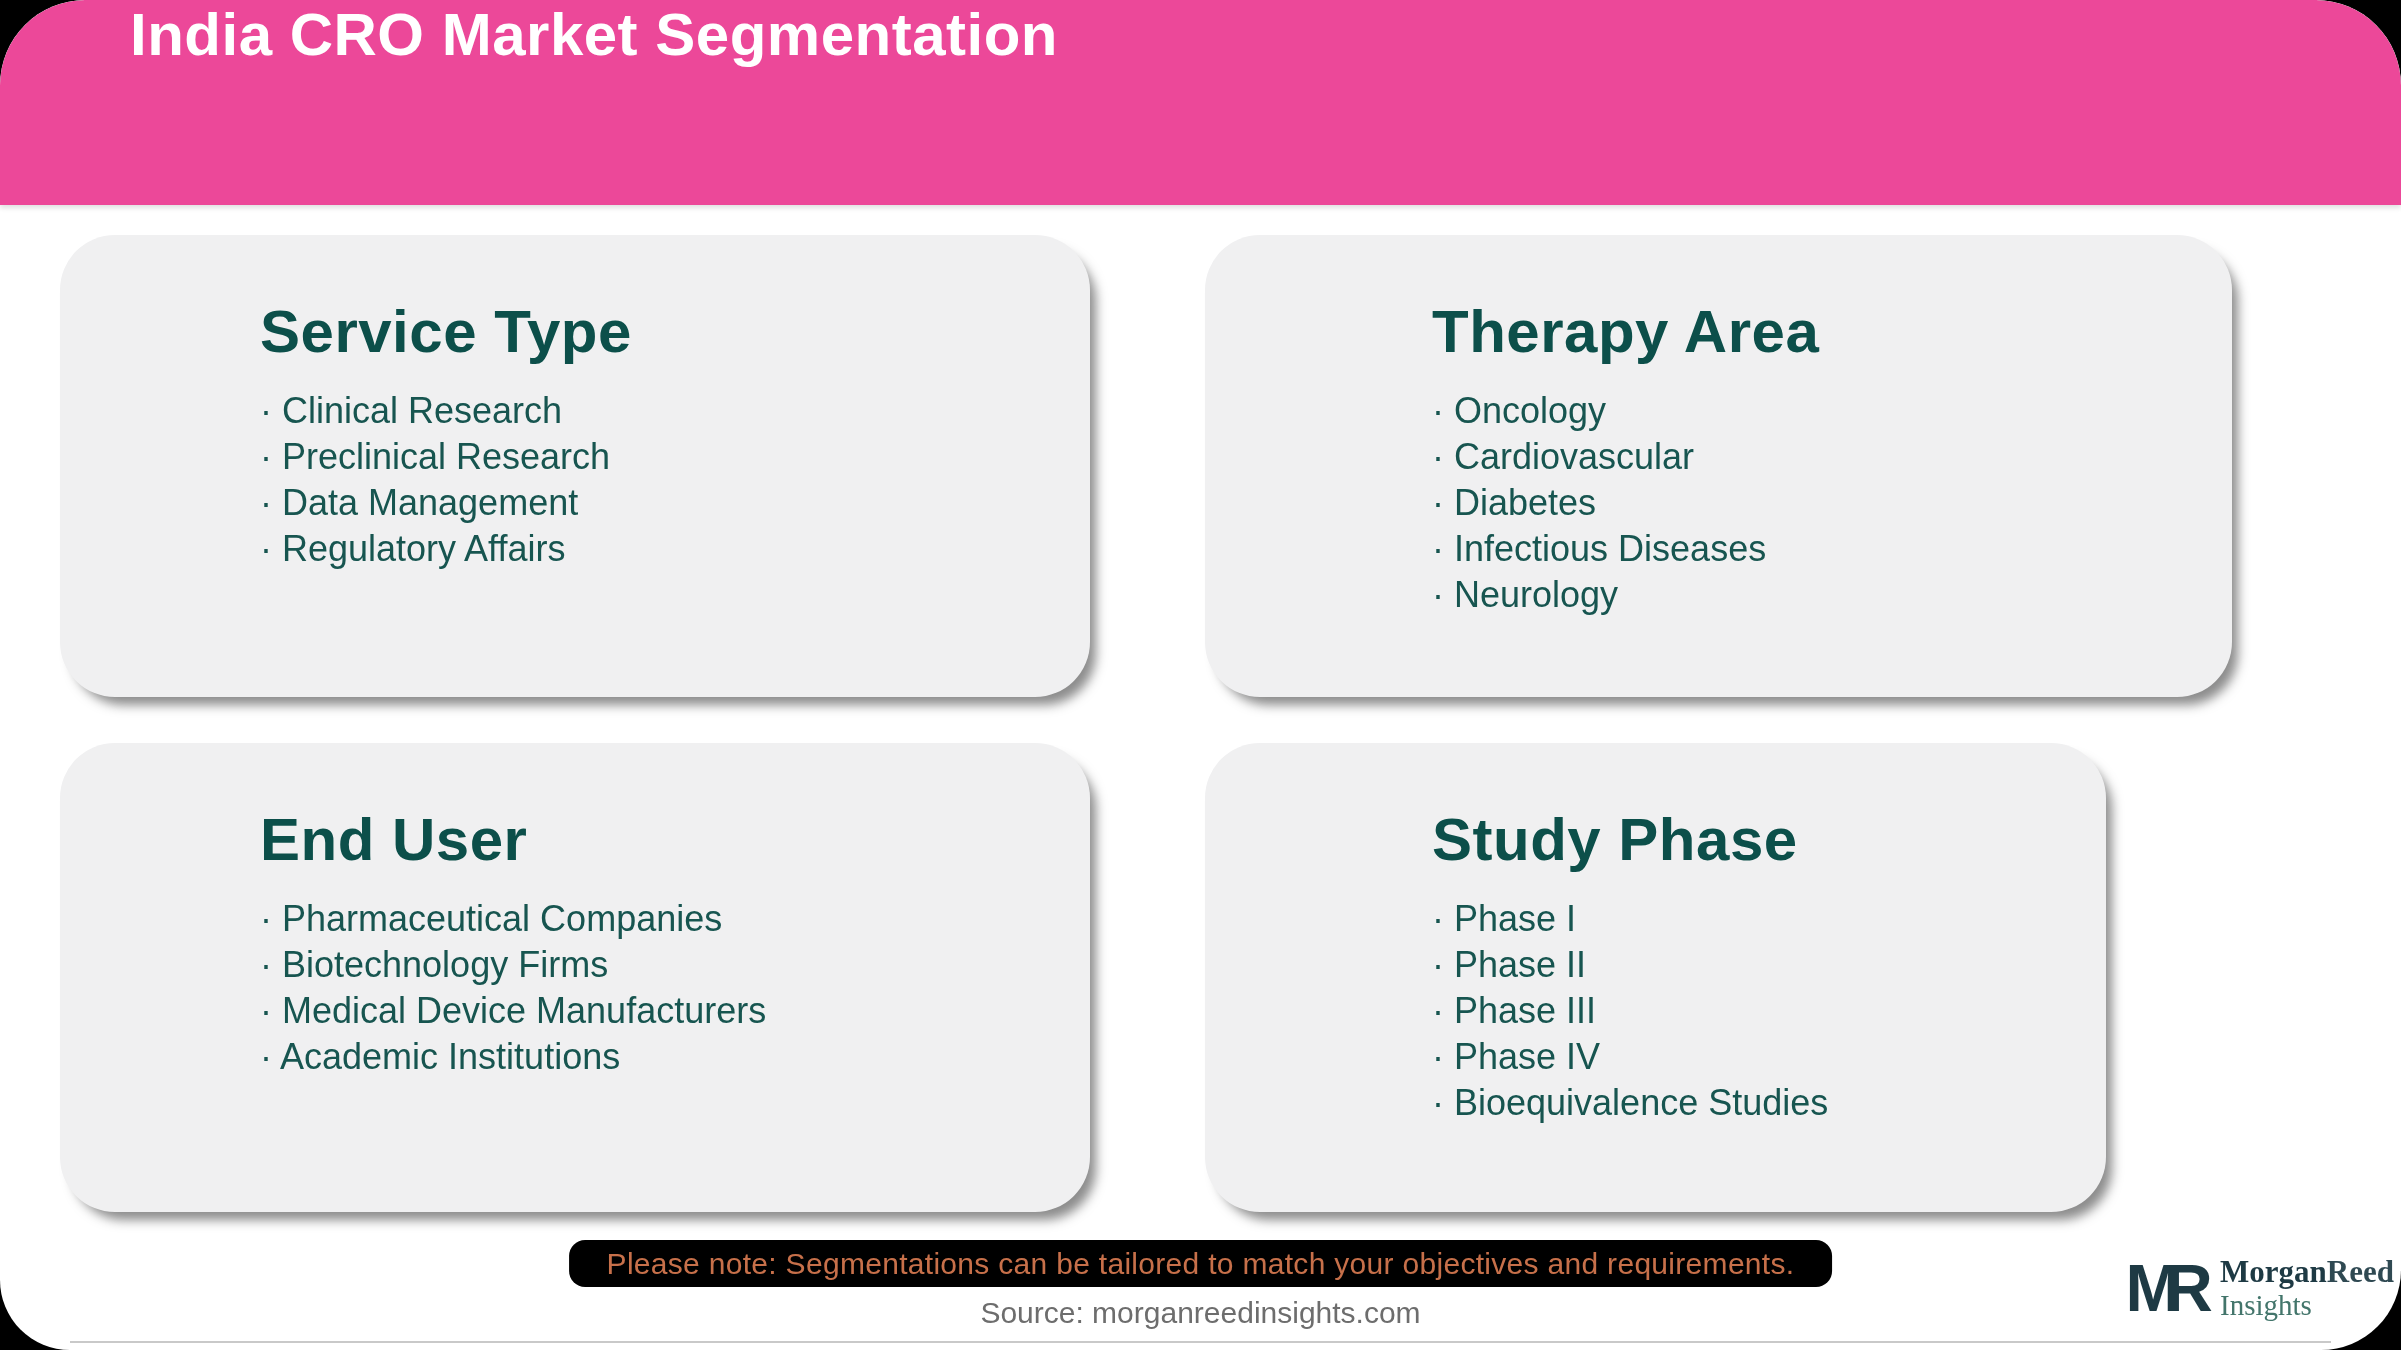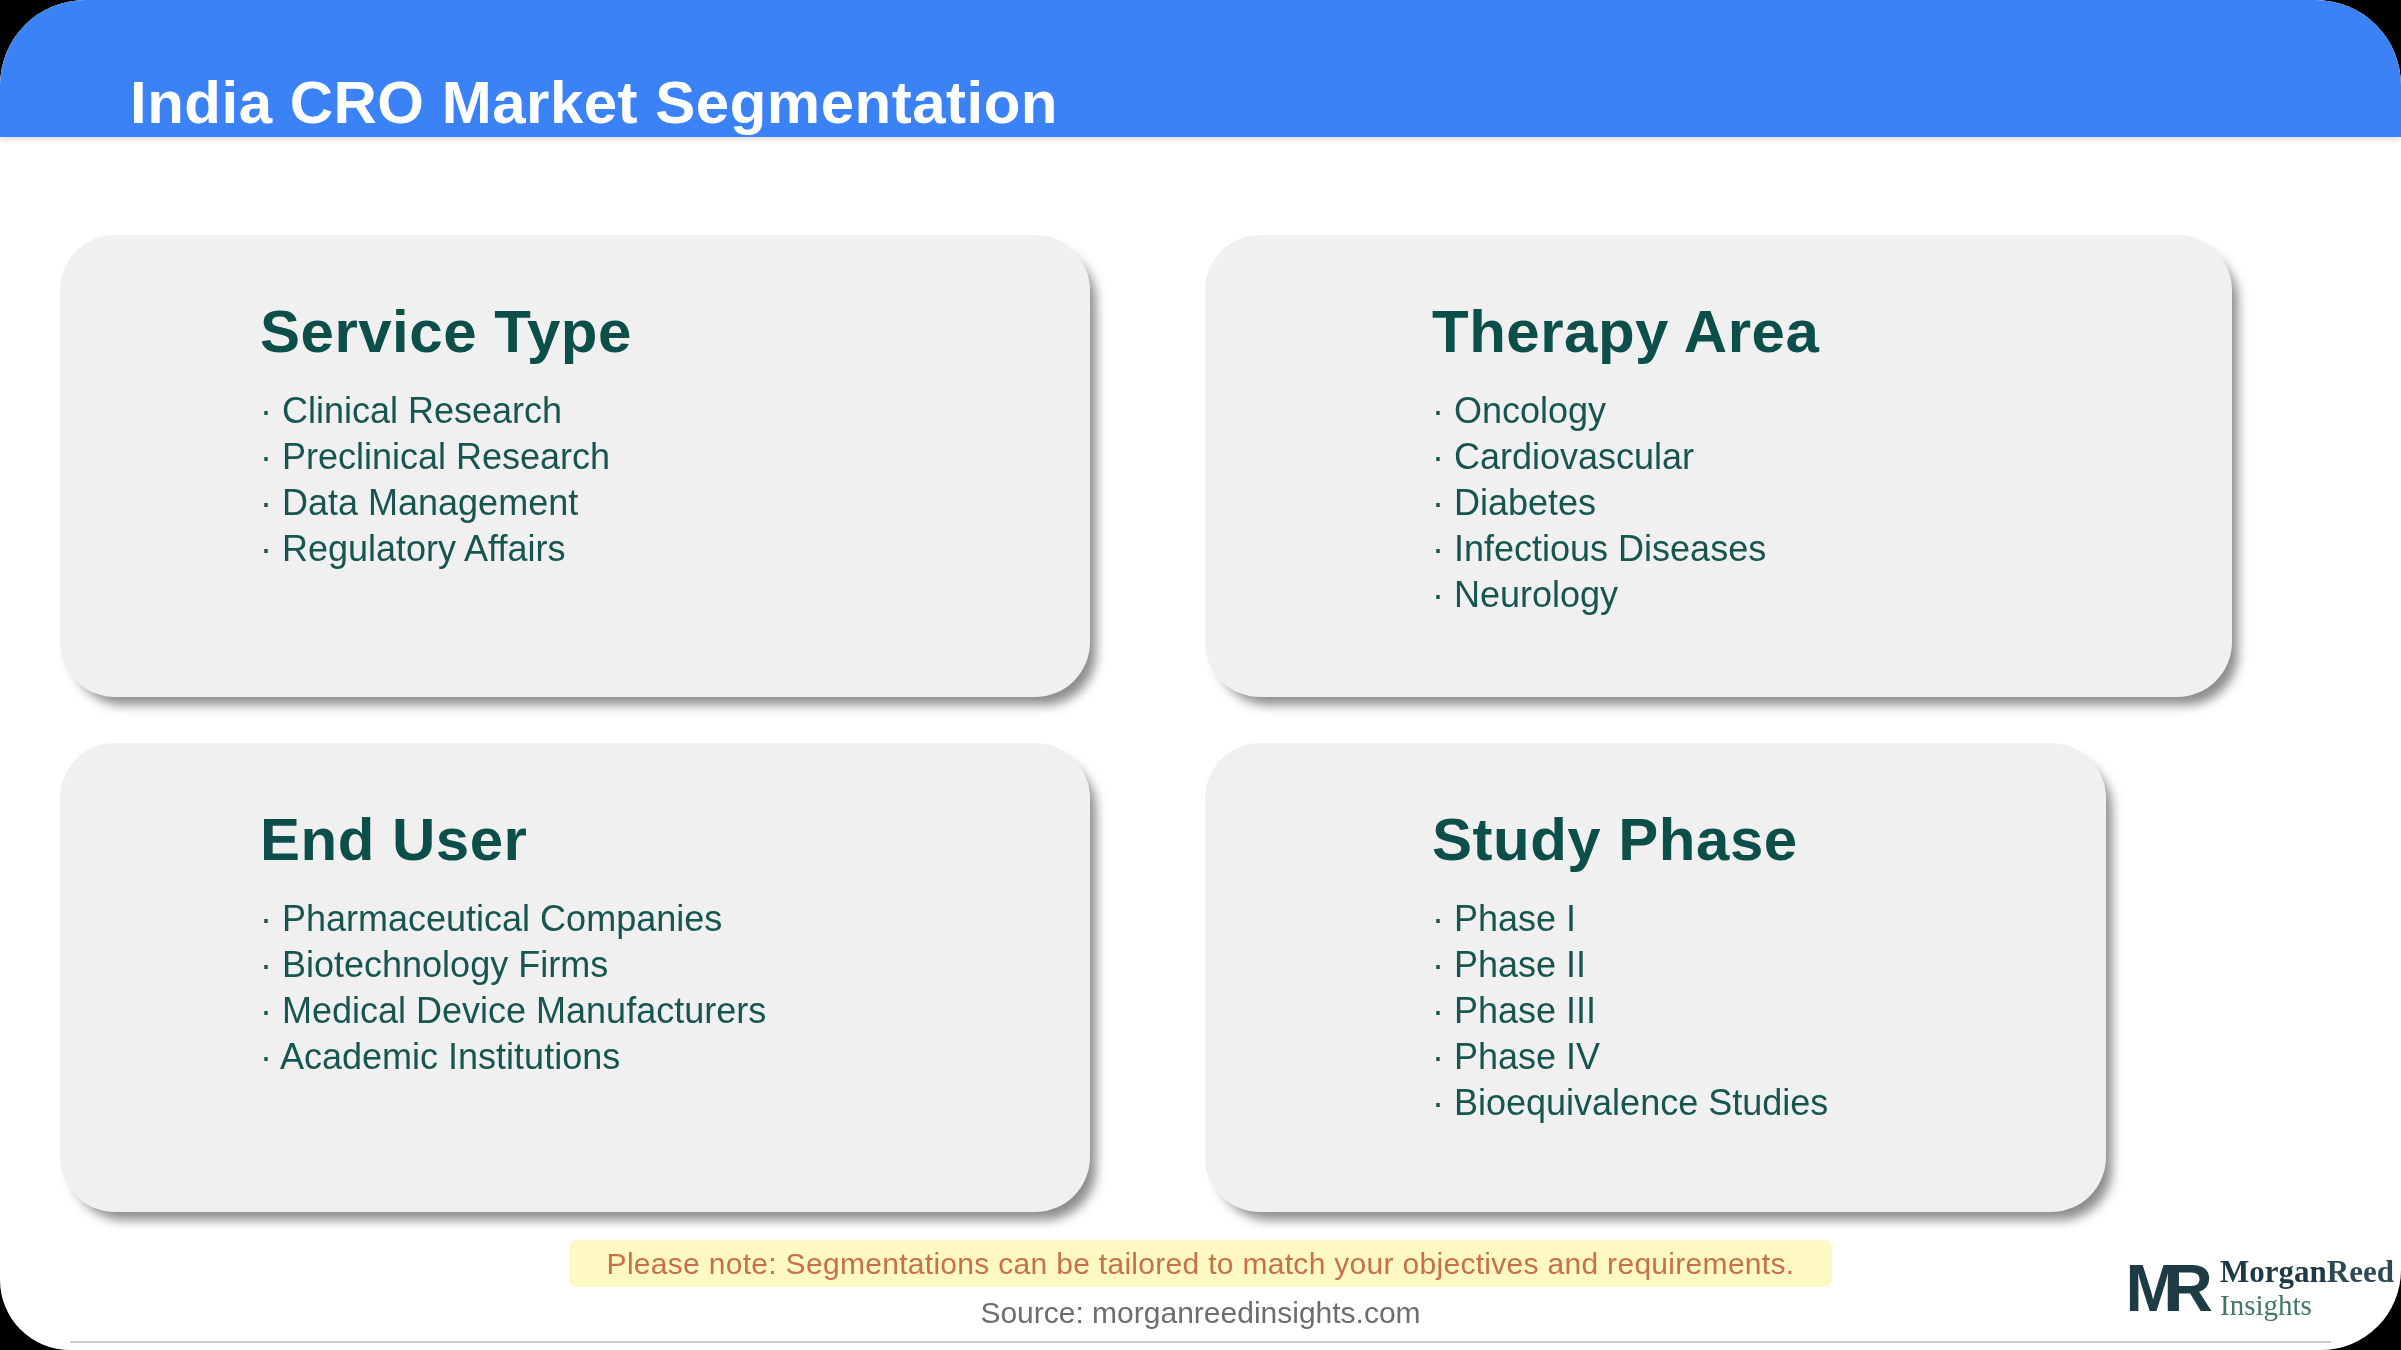--- a/index.html
+++ b/index.html
@@ -22,25 +22,25 @@
     inset: 0;
     background: #ffffff;
     border-radius: 85px 85px 80px 70px;
     overflow: hidden;
   }
   
   .header-bar {
     position: absolute;
     left: 0; top: 0;
     width: 100%;
-    height: 137px;
-    background: #3b82f6;
+    height: 205px;
+    background: #ec4899;
     border-radius: 85px 85px 0 0;
     display: flex;
-    align-items: flex-end;
+    align-items: flex-start;
     box-shadow: 0 3px 5px rgba(0,0,0,0.12);
   }
   .page-title {
     margin: 0;
     padding-left: 130px;
     color: #ffffff;
     font-size: 60px;
     font-weight: bold;
     letter-spacing: 0.5px;
   }
@@ -76,22 +76,22 @@
     white-space: nowrap;
   }
   .card-list li::before { content: "· "; }
   
   .note-banner {
     position: absolute;
     top: 1240px;
     left: 50%;
     transform: translateX(-50%);
     height: 47px;
-    background: #fef9c3;
-    border-radius: 8px;
+    background: #000000;
+    border-radius: 16px;
     display: flex;
     align-items: center;
     padding: 0 38px;
     white-space: nowrap;
   }
   .note-text {
     font-size: 30px;
     color: #c7704a;
     letter-spacing: 0.3px;
   }

